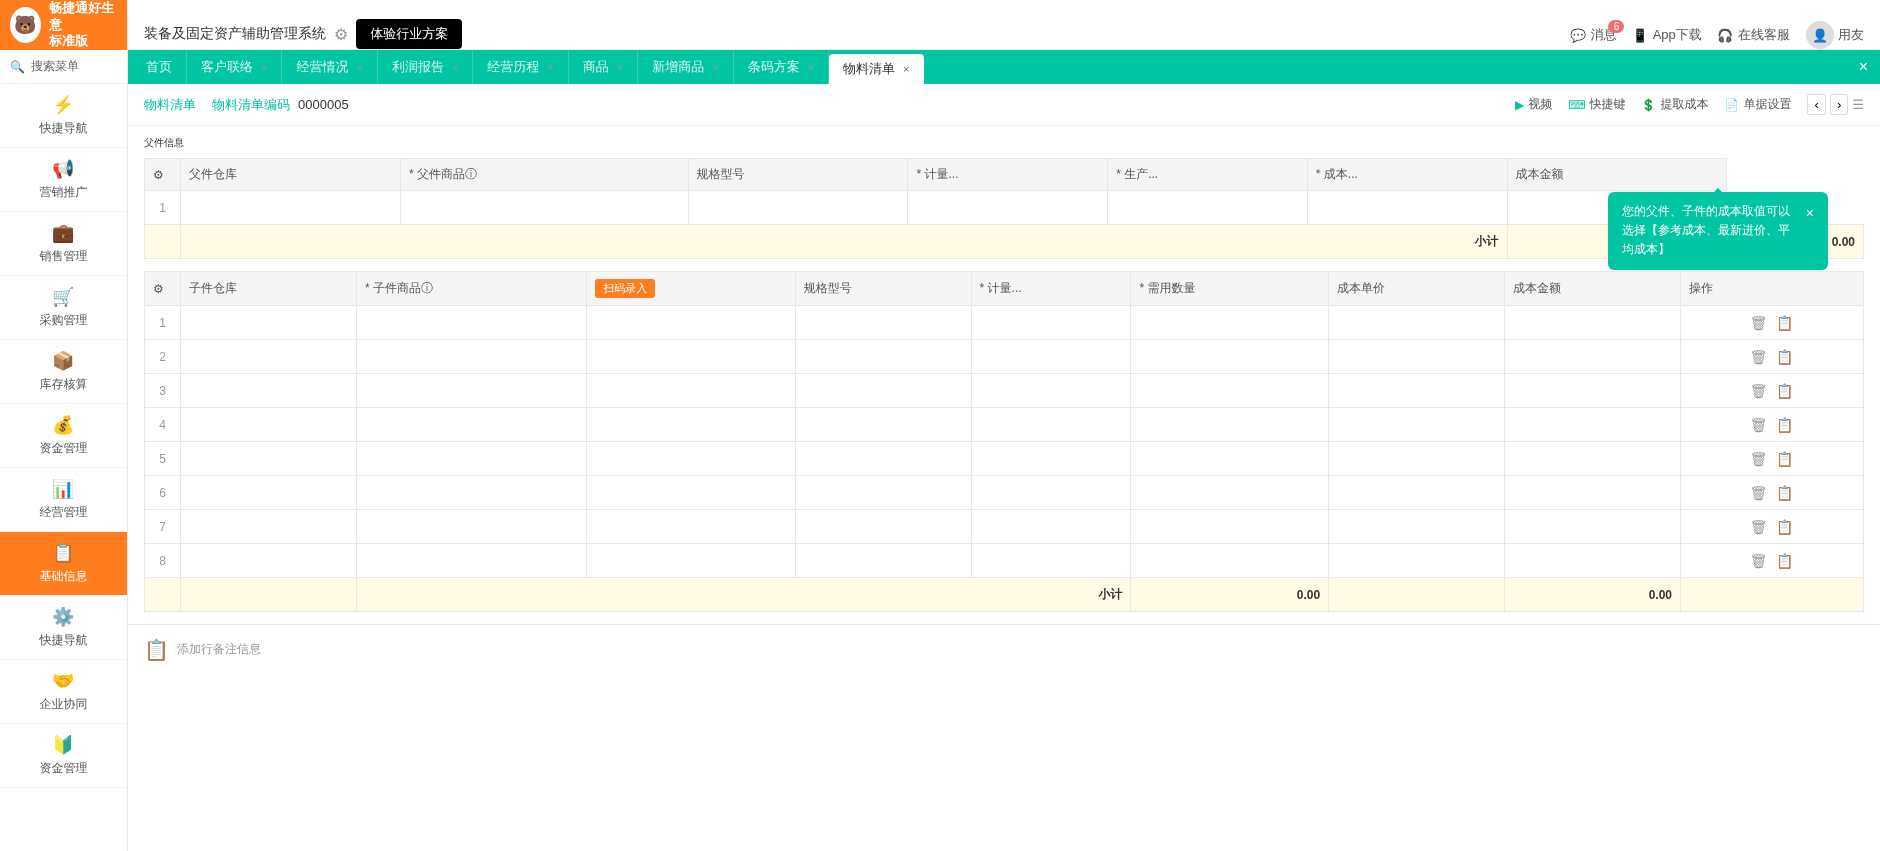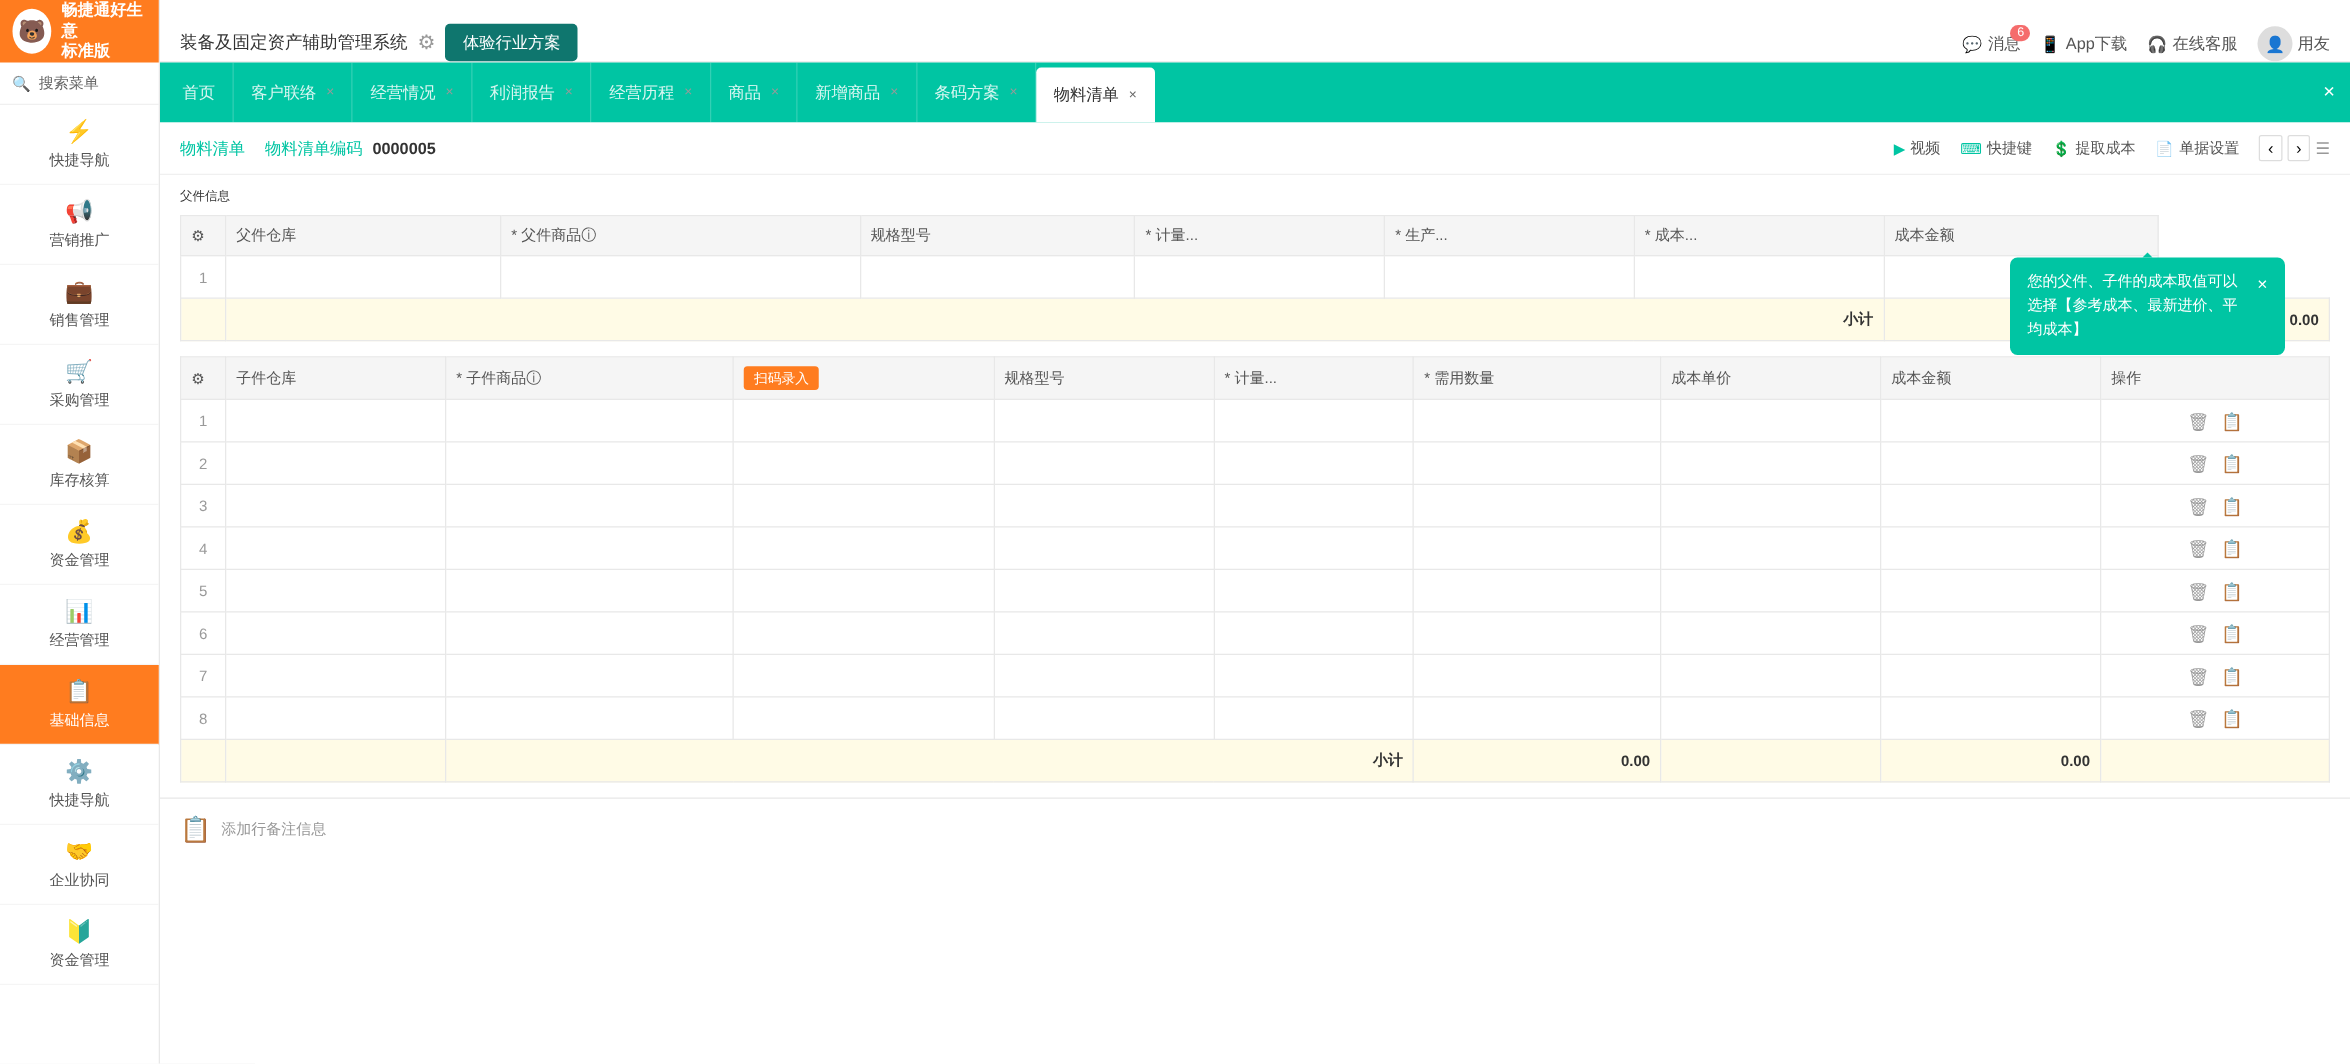--- a/index.html
+++ b/index.html
@@ -17,42 +17,42 @@
     .sidebar-item .icon { font-size: 18px; }
 
     
     .main { flex: 1; display: flex; flex-direction: column; overflow: hidden; }
 
     
     .top-header { height: 50px; background: #fff; border-bottom: 1px solid #e8e8e8; display: flex; align-items: flex-end; justify-content: space-between; padding: 0 16px; }
     .top-header-left { display: flex; align-items: center; gap: 8px; }
     .system-title { font-size: 14px; color: #333; }
     .settings-icon { color: #999; cursor: pointer; font-size: 16px; }
-    .trial-btn { background: #0f766e; color: #fff; border: none; border-radius: 4px; padding: 6px 14px; font-size: 13px; cursor: pointer; }
+    .trial-btn { background: #000000; color: #fff; border: none; border-radius: 4px; padding: 6px 14px; font-size: 13px; cursor: pointer; }
     .top-header-right { display: flex; align-items: center; gap: 16px; }
     .header-action { display: flex; align-items: center; gap: 4px; color: #555; font-size: 13px; cursor: pointer; position: relative; }
     .badge { position: absolute; top: -6px; right: -8px; background: #f56c6c; color: #fff; border-radius: 8px; font-size: 10px; padding: 1px 4px; min-width: 16px; text-align: center; }
     .user-avatar { width: 28px; height: 28px; background: #ddd; border-radius: 50%; display: flex; align-items: center; justify-content: center; }
 
     
-    .nav-tabs { height: 48px; background: #00c5a3; display: flex; align-items: stretch; padding-left: 4px; overflow-x: auto; }
+    .nav-tabs { height: 34px; background: #00c5a3; display: flex; align-items: stretch; padding-left: 4px; overflow-x: auto; }
     .nav-tab { display: flex; align-items: center; padding: 0 14px; color: rgba(255,255,255,0.85); font-size: 13px; cursor: pointer; white-space: nowrap; border-right: 1px solid rgba(255,255,255,0.2); gap: 4px; }
     .nav-tab.active { background: #fff; color: #333; border-radius: 4px 4px 0 0; margin-top: 4px; border: none; }
     .nav-tab .close-x { font-size: 11px; color: #999; cursor: pointer; margin-left: 4px; }
     .nav-tab.active .close-x { color: #666; }
     .nav-close-all { margin-left: auto; padding: 0 12px; color: #fff; cursor: pointer; font-size: 16px; display: flex; align-items: center; }
 
     
     .content { flex: 1; overflow-y: auto; background: #fff; position: relative; }
 
     
     .breadcrumb-bar { display: flex; align-items: center; padding: 10px 16px; gap: 8px; border-bottom: 1px solid #f0f0f0; }
     .breadcrumb-item { color: #00c5a3; font-size: 13px; cursor: pointer; }
     .breadcrumb-sep { color: #ccc; }
-    .form-code { color: #333; font-size: 13px; font-weight: bold; }
+    .form-code { color: #333; font-size: 13px; font-weight: normal; }
     .toolbar-right { margin-left: auto; display: flex; align-items: center; gap: 16px; }
     .toolbar-btn { display: flex; align-items: center; gap: 4px; color: #555; font-size: 12px; cursor: pointer; }
     .toolbar-btn .icon { color: #00c5a3; }
     .page-nav { display: flex; align-items: center; gap: 4px; color: #999; }
     .page-nav button { border: 1px solid #ddd; background: #fff; padding: 2px 6px; cursor: pointer; border-radius: 2px; }
 
     
     .section { margin: 0 16px 12px; }
     .section-title { font-size: 10px; font-weight: normal; color: #333; padding: 10px 0 8px; }
 

